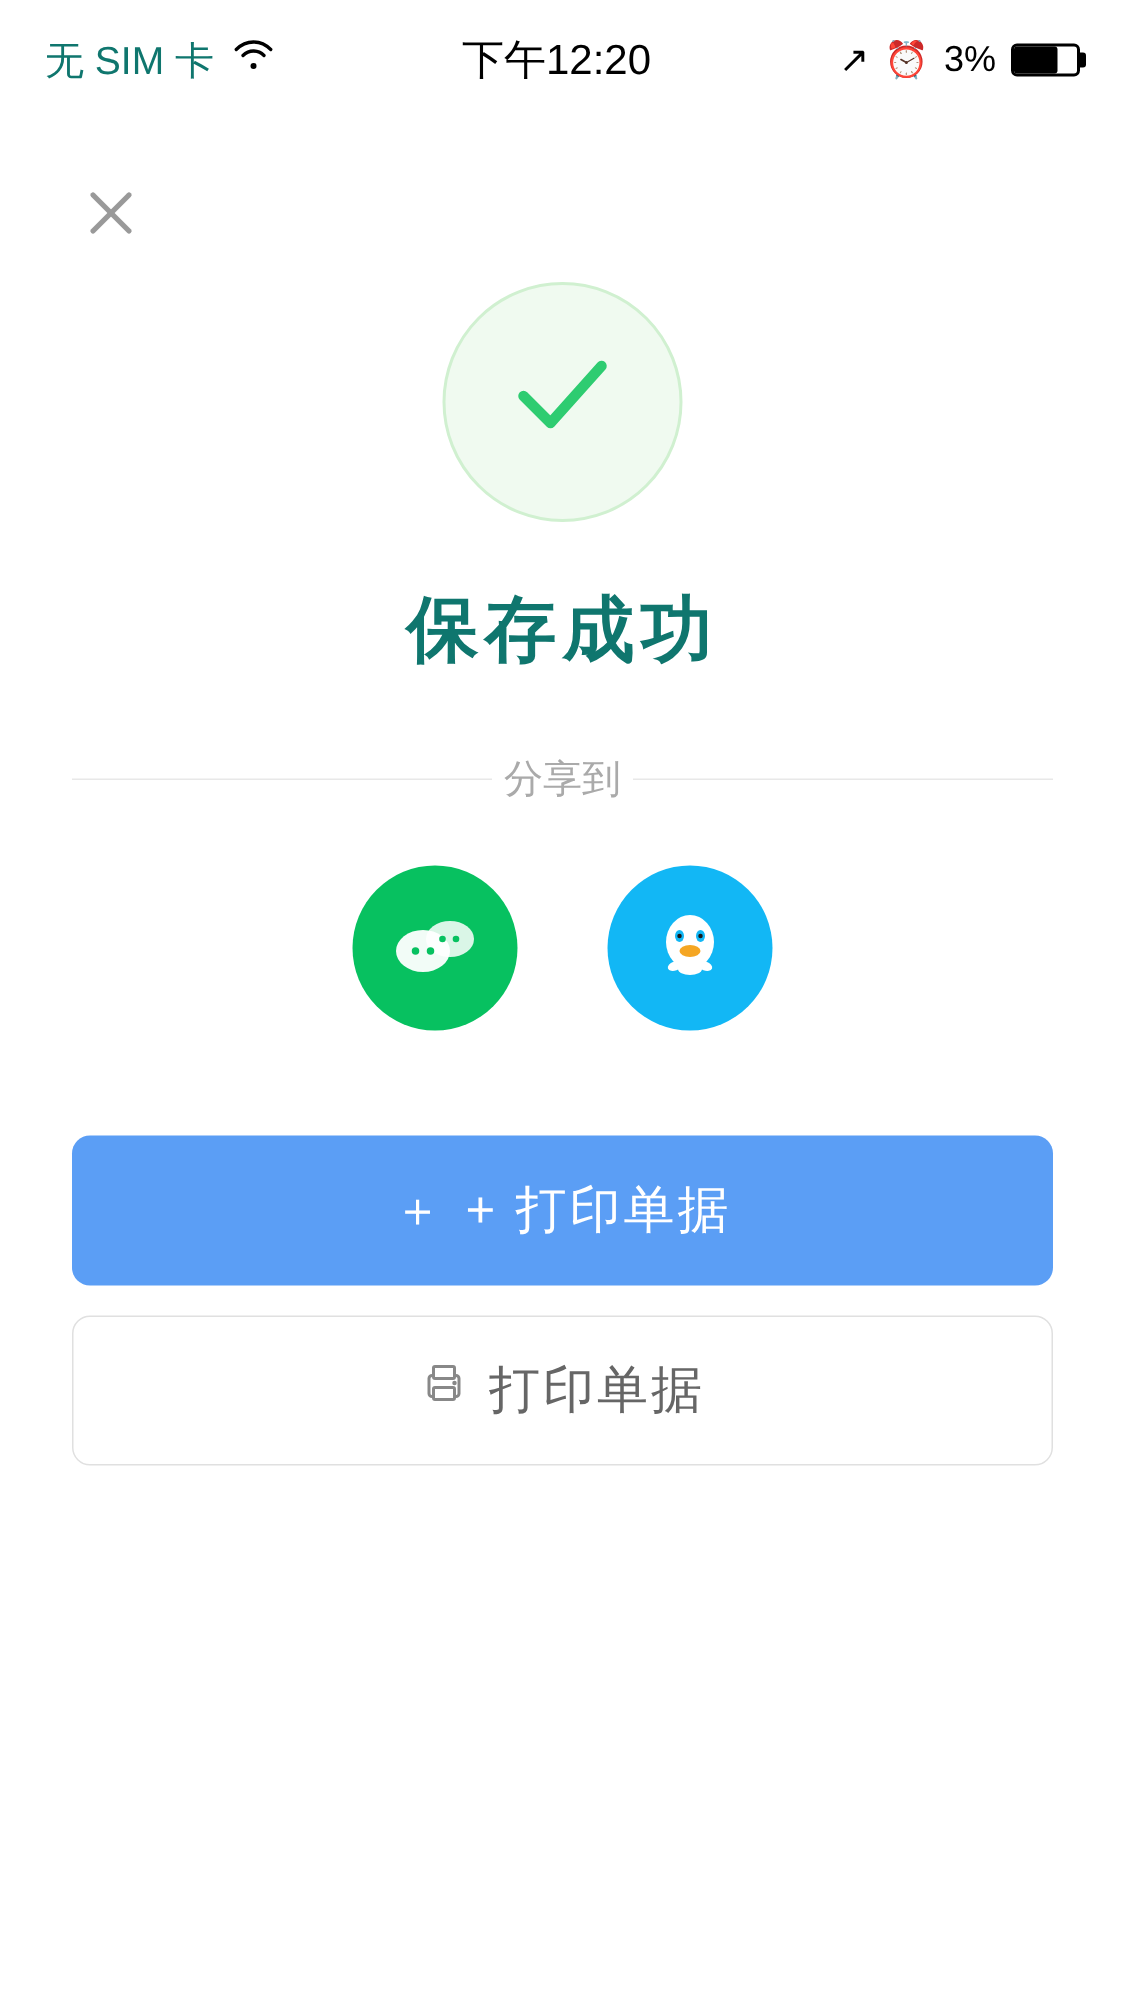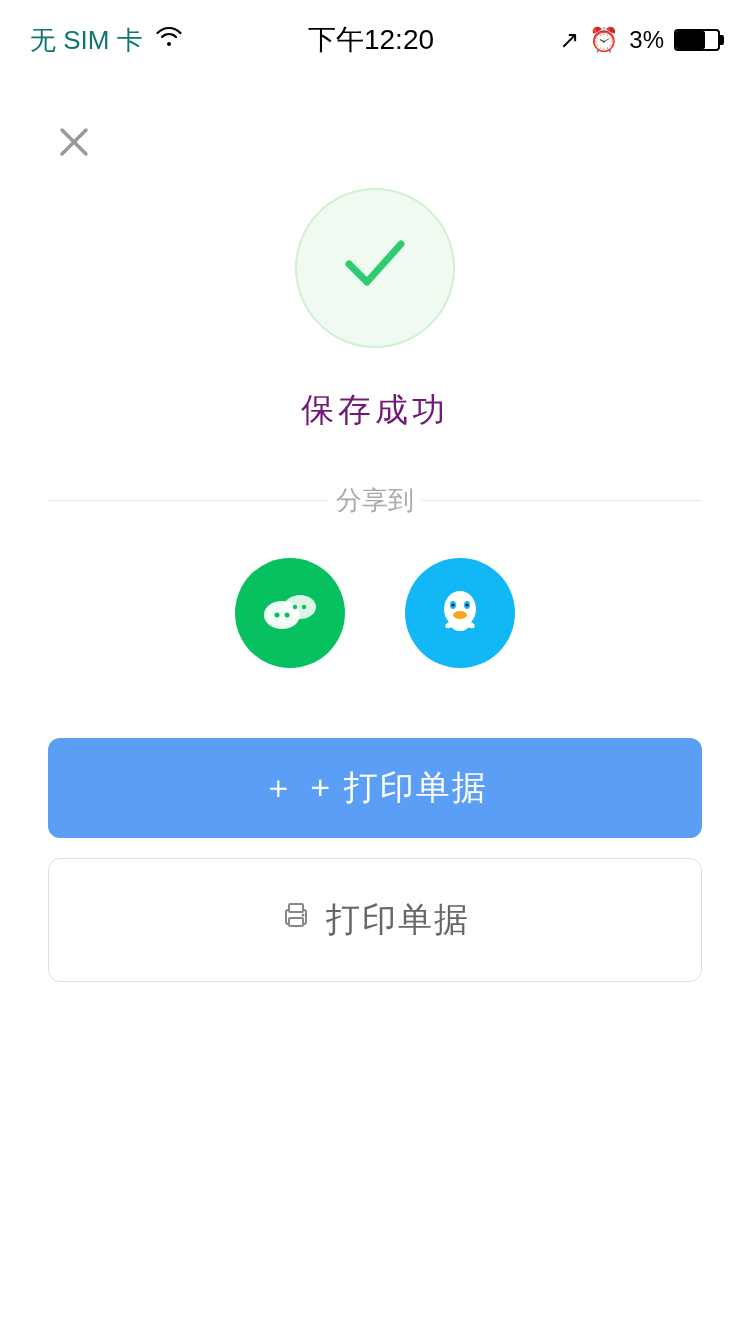--- a/index.html
+++ b/index.html
@@ -119,23 +119,23 @@
       margin-bottom: 40px;
     }
     .checkmark {
       font-size: 80px;
       color: #2ecc71;
       line-height: 1;
     }
 
     
     .success-title {
-      font-size: 33px;
-      font-weight: 400;
-      color: #701a75;
+      font-size: 48px;
+      font-weight: 700;
+      color: #0f766e;
       margin-bottom: 50px;
       letter-spacing: 4px;
     }
 
     
     .share-divider {
       width: 100%;
       display: flex;
       align-items: center;
       gap: 8px;
@@ -205,21 +205,21 @@
       display: flex;
       align-items: center;
       justify-content: center;
       gap: 14px;
       cursor: pointer;
       letter-spacing: 2px;
     }
 
     .btn-secondary {
       width: 100%;
-      height: 124px;
+      height: 100px;
       border-radius: 12px;
       background: #fff;
       border: 1px solid #e0e0e0;
       color: #666;
       font-size: 34px;
       display: flex;
       align-items: center;
       justify-content: center;
       gap: 14px;
       cursor: pointer;

